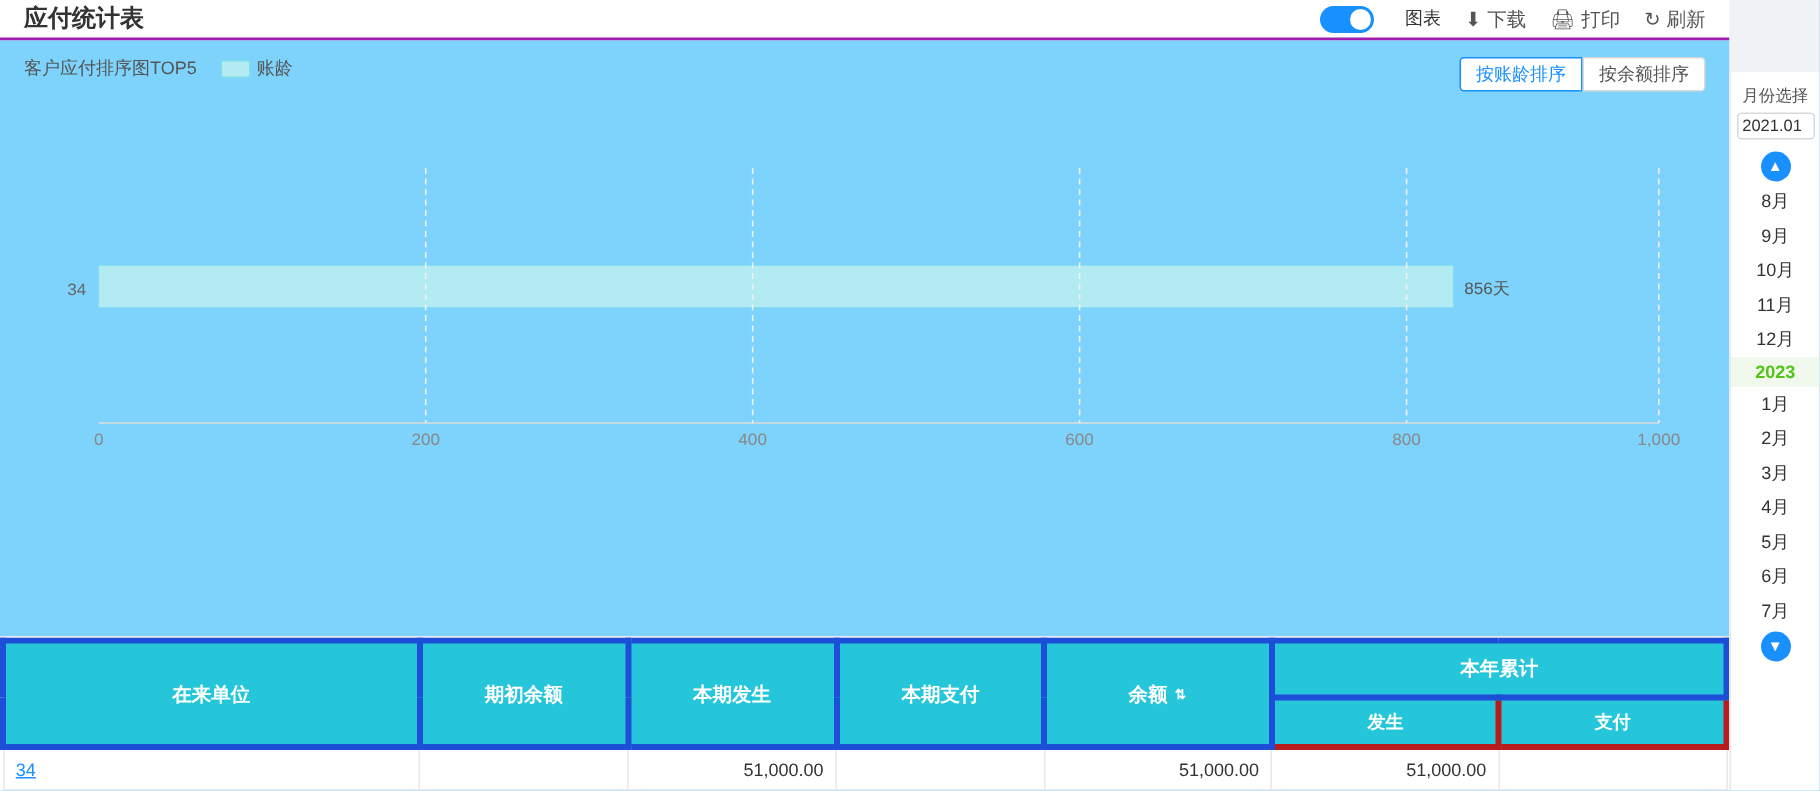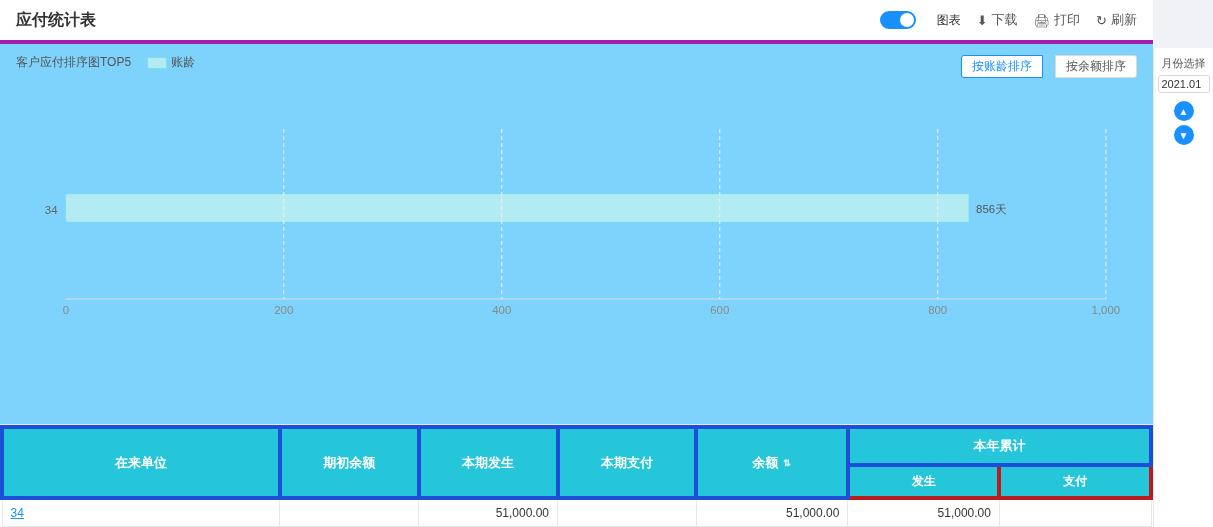--- a/index.html
+++ b/index.html
@@ -3,37 +3,37 @@
   <meta charset="utf-8">
   <style>
     * { box-sizing: border-box; margin: 0; padding: 0; }
     body { font-family: "Microsoft YaHei", "PingFang SC", sans-serif; font-size: 12px; background: #f0f2f5; color: #333; }
     
     .app-container { width: 1213px; height: 527px; display: flex; background: #f0f2f5; overflow: hidden; }
     
     .main-content { flex: 1; display: flex; flex-direction: column; overflow: hidden; }
     
     
-    .header { background: #fff; padding: 10px 16px; display: flex; align-items: center; justify-content: space-between; border-bottom: 4px solid #a21caf; height: 44px; }
+    .header { background: #fff; padding: 10px 16px; display: flex; align-items: center; justify-content: space-between; border-bottom: 2px solid #a21caf; height: 27px; }
     .header-title { font-size: 16px; font-weight: bold; color: #333; }
     .header-actions { display: flex; align-items: center; gap: 16px; }
     .toggle-switch { display: flex; align-items: center; gap: 21px; cursor: pointer; }
     .toggle-track { width: 36px; height: 18px; background: #1890ff; border-radius: 9px; position: relative; cursor: pointer; }
     .toggle-thumb { width: 14px; height: 14px; background: #fff; border-radius: 50%; position: absolute; top: 2px; right: 2px; }
     .action-btn { display: flex; align-items: center; gap: 4px; color: #555; cursor: pointer; font-size: 13px; }
     
     
     .chart-section { background: #7dd3fc; flex: 1; display: flex; flex-direction: column; padding: 10px 16px 0; overflow: hidden; }
     
     .chart-legend { display: flex; align-items: center; gap: 16px; margin-bottom: 8px; }
     .legend-item { display: flex; align-items: center; gap: 4px; font-size: 12px; color: #555; }
     .legend-box { width: 20px; height: 12px; border-radius: 2px; }
     .legend-box-cyan { background: #b2ebf2; border: 1px solid #80deea; }
     
-    .chart-controls { display: flex; gap: 12px; margin-left: auto; }
+    .chart-controls { display: flex; gap: 0; margin-left: auto; }
     .chart-sort-btn { padding: 2px 10px; border: 1px solid #d9d9d9; background: #fff; cursor: pointer; font-size: 12px; color: #555; }
     .chart-sort-btn.active { border-color: #1890ff; color: #1890ff; }
     .chart-sort-btn:first-child { border-radius: 3px 0 0 3px; }
     .chart-sort-btn:last-child { border-radius: 0 3px 3px 0; }
     
     .chart-legend-row { display: flex; align-items: center; justify-content: space-between; }
     
     .chart-wrapper { position: relative; flex: 1; margin-bottom: 0; }
     
     .chart-svg { width: 100%; height: 260px; }
@@ -174,15 +174,30 @@
             </tbody>
         </table>
       </div>
     </div>
   </div>
 
   <div class="right-sidebar">
     <div class="sidebar-title">月份选择</div>
     <input class="sidebar-date-input" type="text" value="2021.01" style="">
     <div class="sidebar-nav-btn">▲</div>
+    <div class="month-list" id="month-list">
+    <div class="month-item">8月</div>
+        <div class="month-item">9月</div>
+        <div class="month-item">10月</div>
+        <div class="month-item">11月</div>
+        <div class="month-item">12月</div>
+        <div class="month-item year-label">2023</div>
+        <div class="month-item">1月</div>
+        <div class="month-item">2月</div>
+        <div class="month-item">3月</div>
+        <div class="month-item">4月</div>
+        <div class="month-item">5月</div>
+        <div class="month-item">6月</div>
+        <div class="month-item">7月</div>
+      </div>
     <div class="sidebar-nav-btn">▼</div>
   </div>
 </div>
 
 </body></html>

